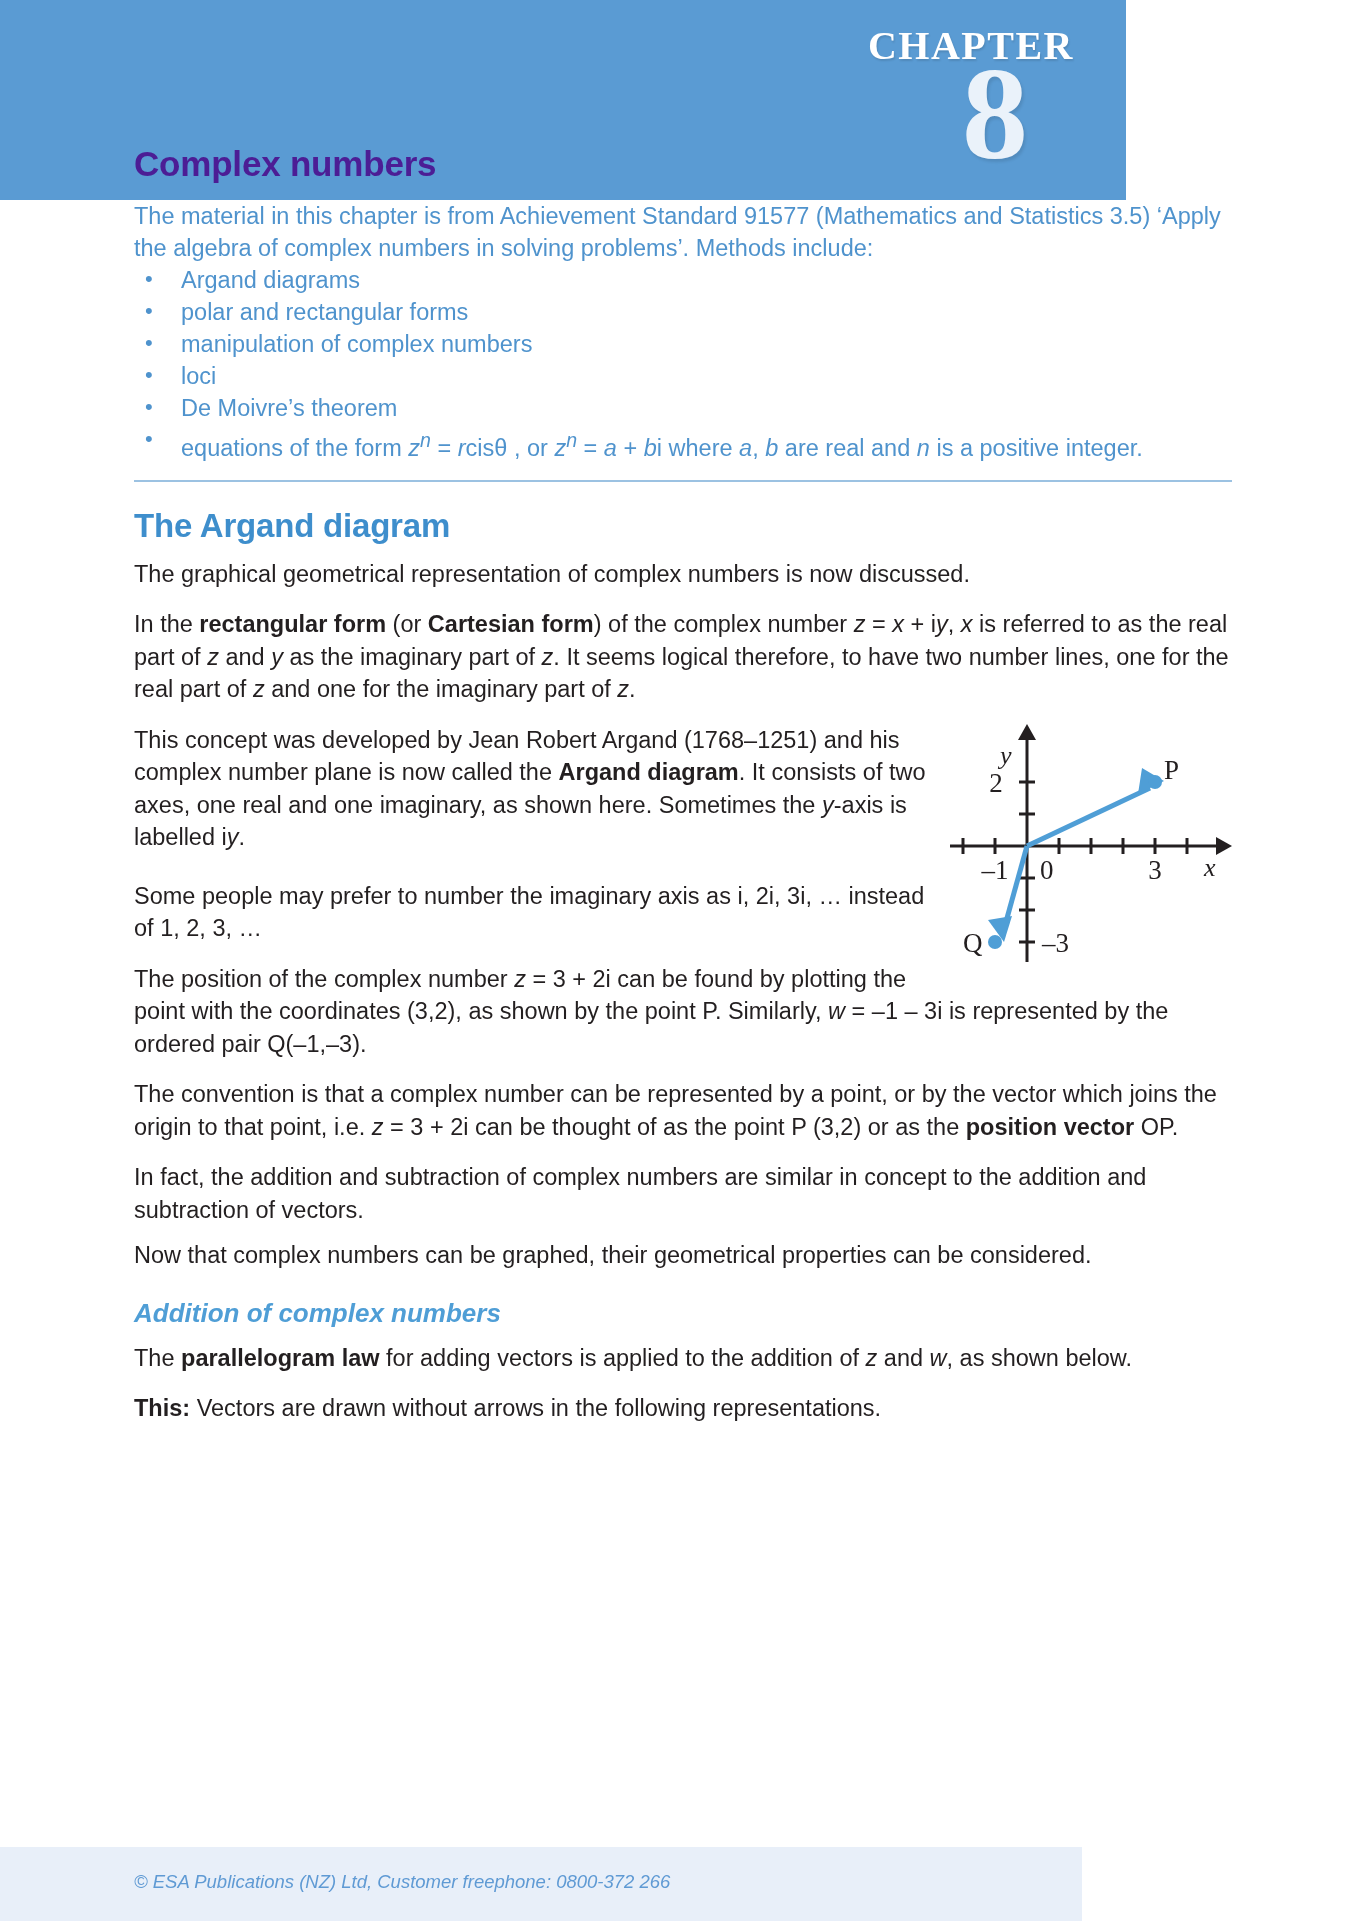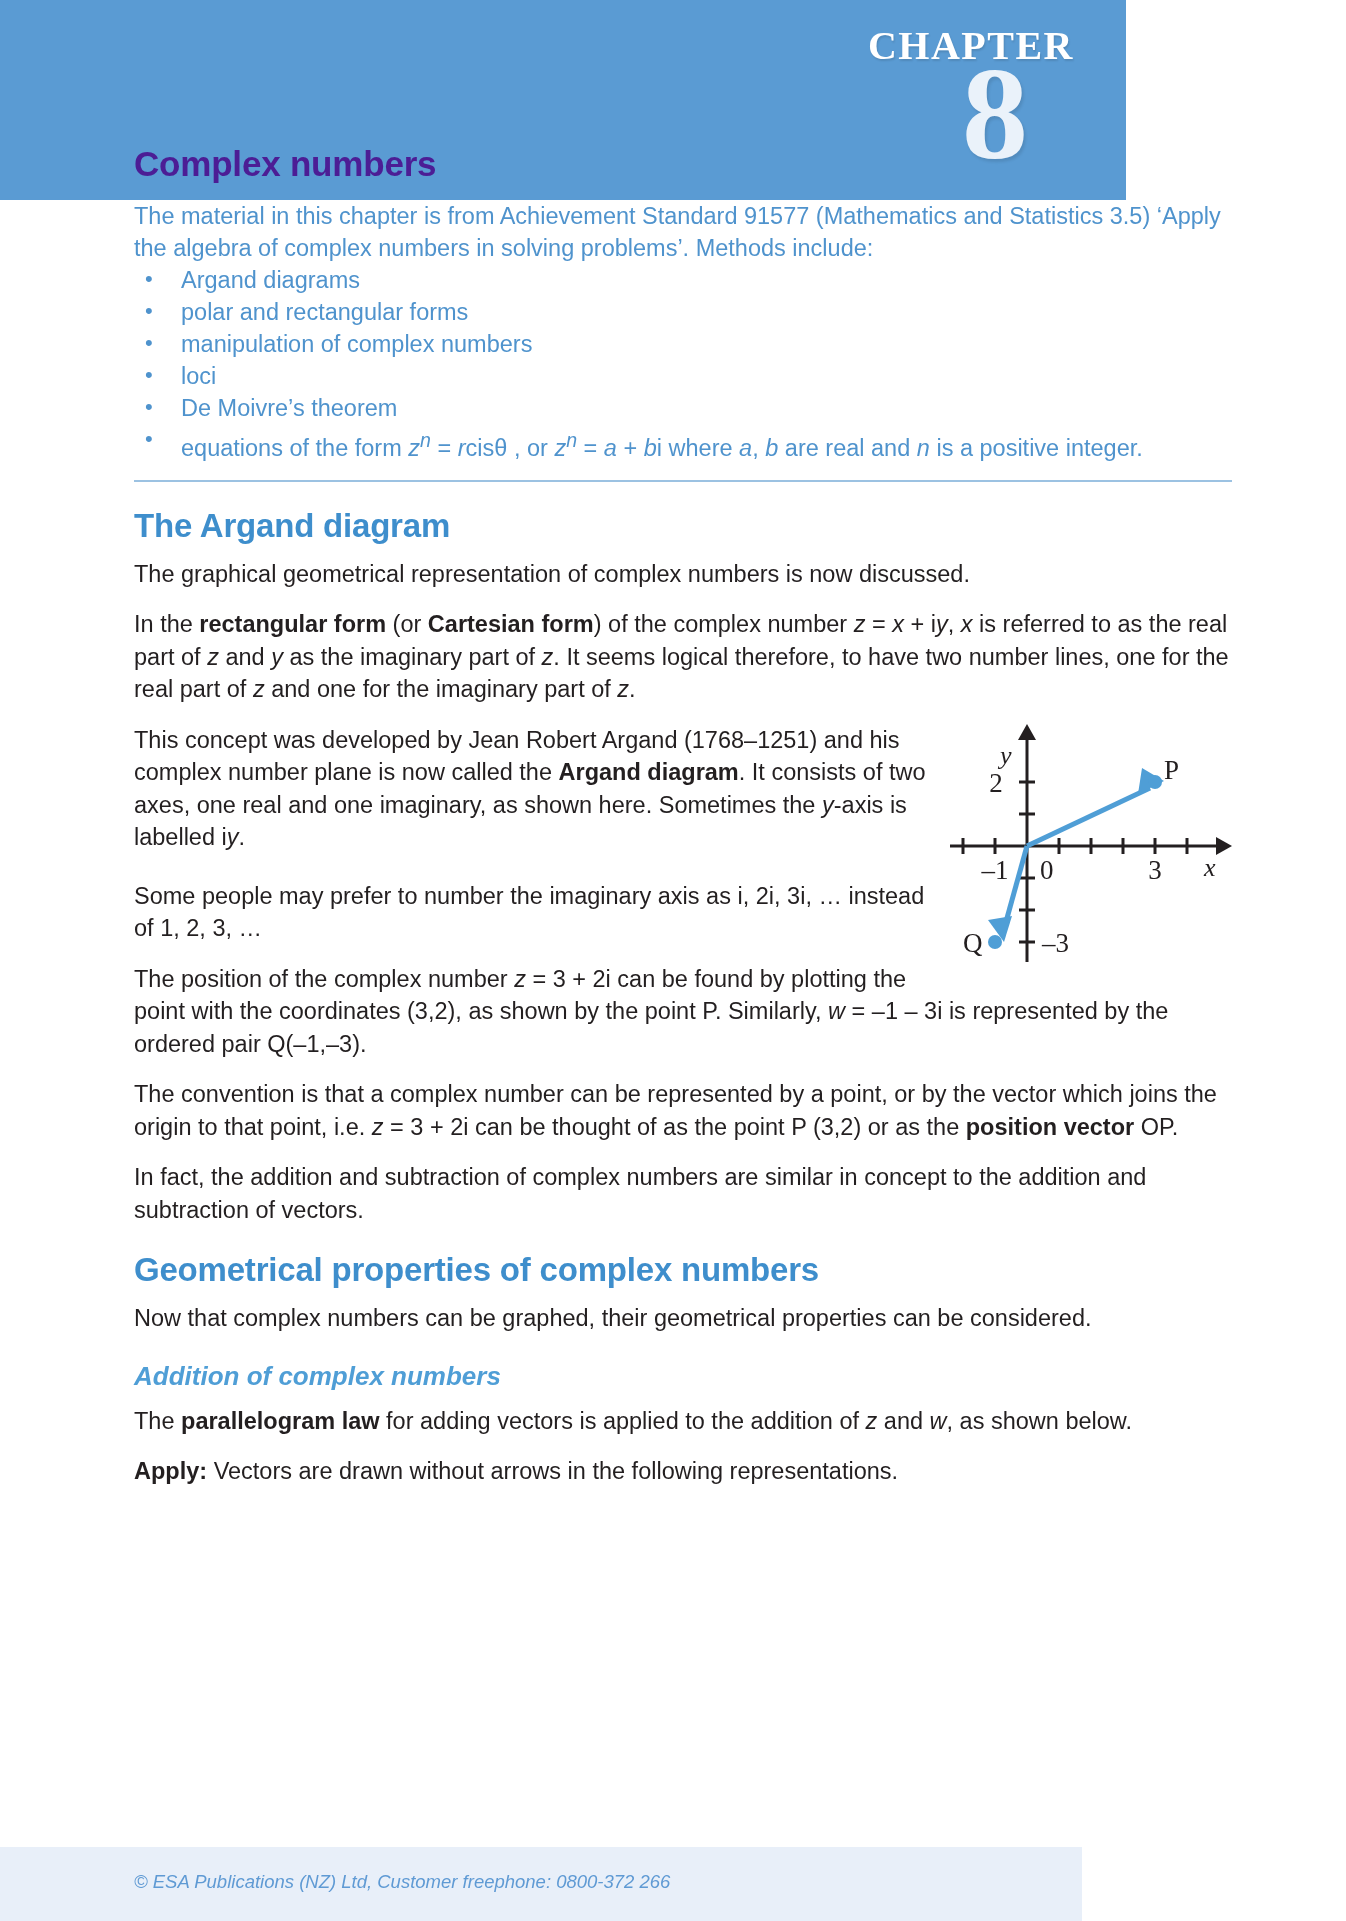--- a/index.html
+++ b/index.html
@@ -266,26 +266,25 @@
 
       <p class="body" style="margin-top:26px">Some people may prefer to number the imaginary axis as i, 2i, 3i, … instead of 1, 2, 3, …</p>
     </div>
 
     <p class="body"><span>The position of the complex number </span><span class="i">z</span><span> = 3 + 2i can be found by plotting the point with the coordinates (3,2), as shown by the point P. Similarly, </span><span class="i">w</span><span> = –1 – 3i is represented by the ordered pair Q(–1,–3).</span></p>
 
     <p class="body"><span>The convention is that a complex number can be represented by a point, or by the vector which joins the origin to that point, i.e. </span><span class="i">z</span><span> = 3 + 2i can be thought of as the point P (3,2) or as the </span><span class="b">position vector</span><span> OP.</span></p>
 
     <p class="body">In fact, the addition and subtraction of complex numbers are similar in concept to the addition and subtraction of vectors.</p>
 
-    <h2 class="section">Geometrical properties of complex numbers</h2>
     <p class="body tight">Now that complex numbers can be graphed, their geometrical properties can be considered.</p>
 
     <h3 class="subsection">Addition of complex numbers</h3>
     <p class="body tight"><span>The </span><span class="b">parallelogram law</span><span> for adding vectors is applied to the addition of </span><span class="i">z</span><span> and </span><span class="i">w</span><span>, as shown below.</span></p>
 
-    <p class="body"><span class="b">Apply:</span><span> Vectors are drawn without arrows in the following representations.</span></p>
+    <p class="body"><span class="b">This:</span><span> Vectors are drawn without arrows in the following representations.</span></p>
 
   </div>
 </div>
 
 <div class="footer">
   <div class="footer-text">© ESA Publications (NZ) Ltd, Customer freephone: 0800-372 266</div>
 </div>
 
 </body></html>

